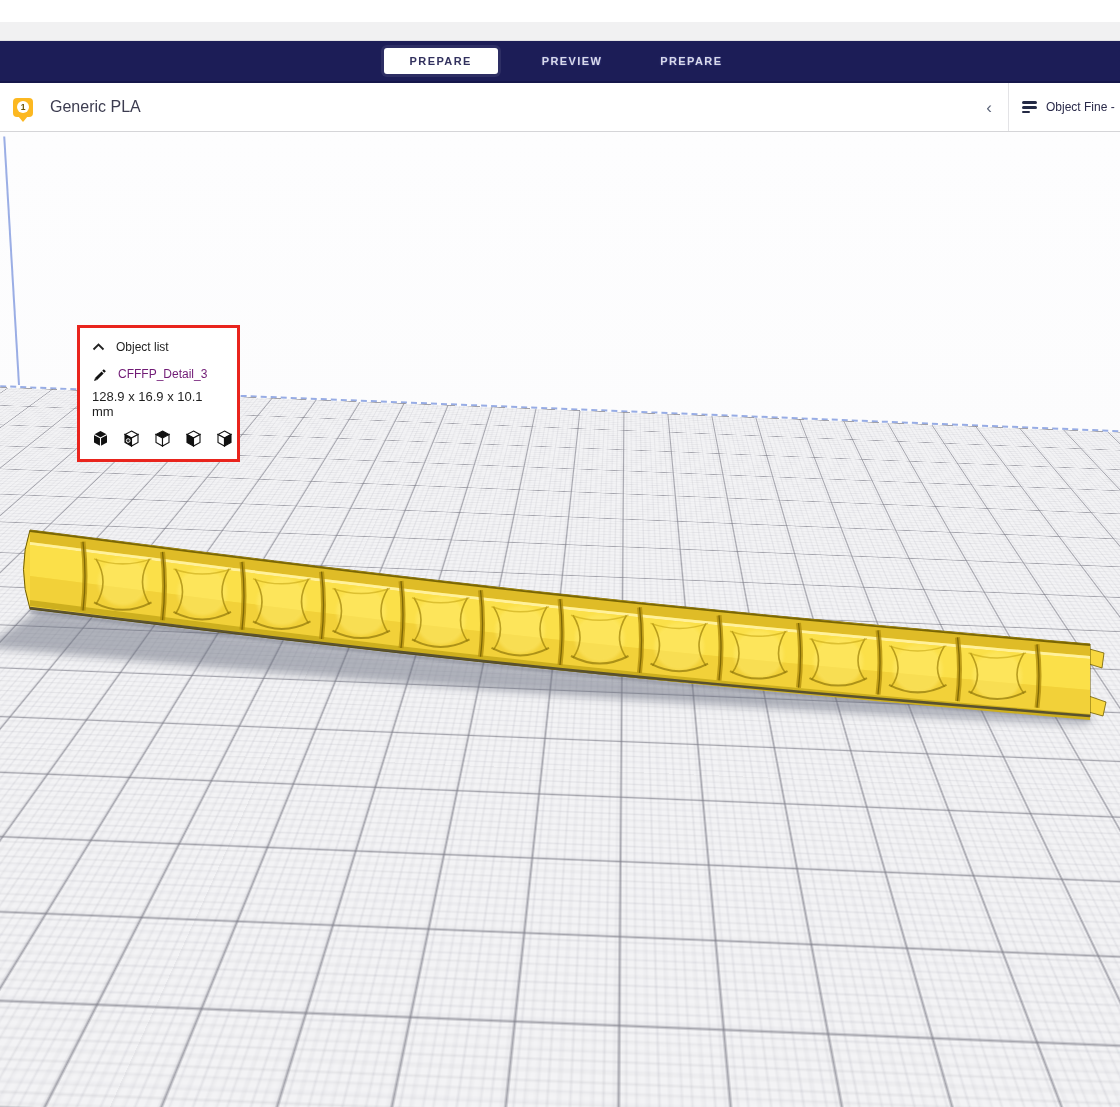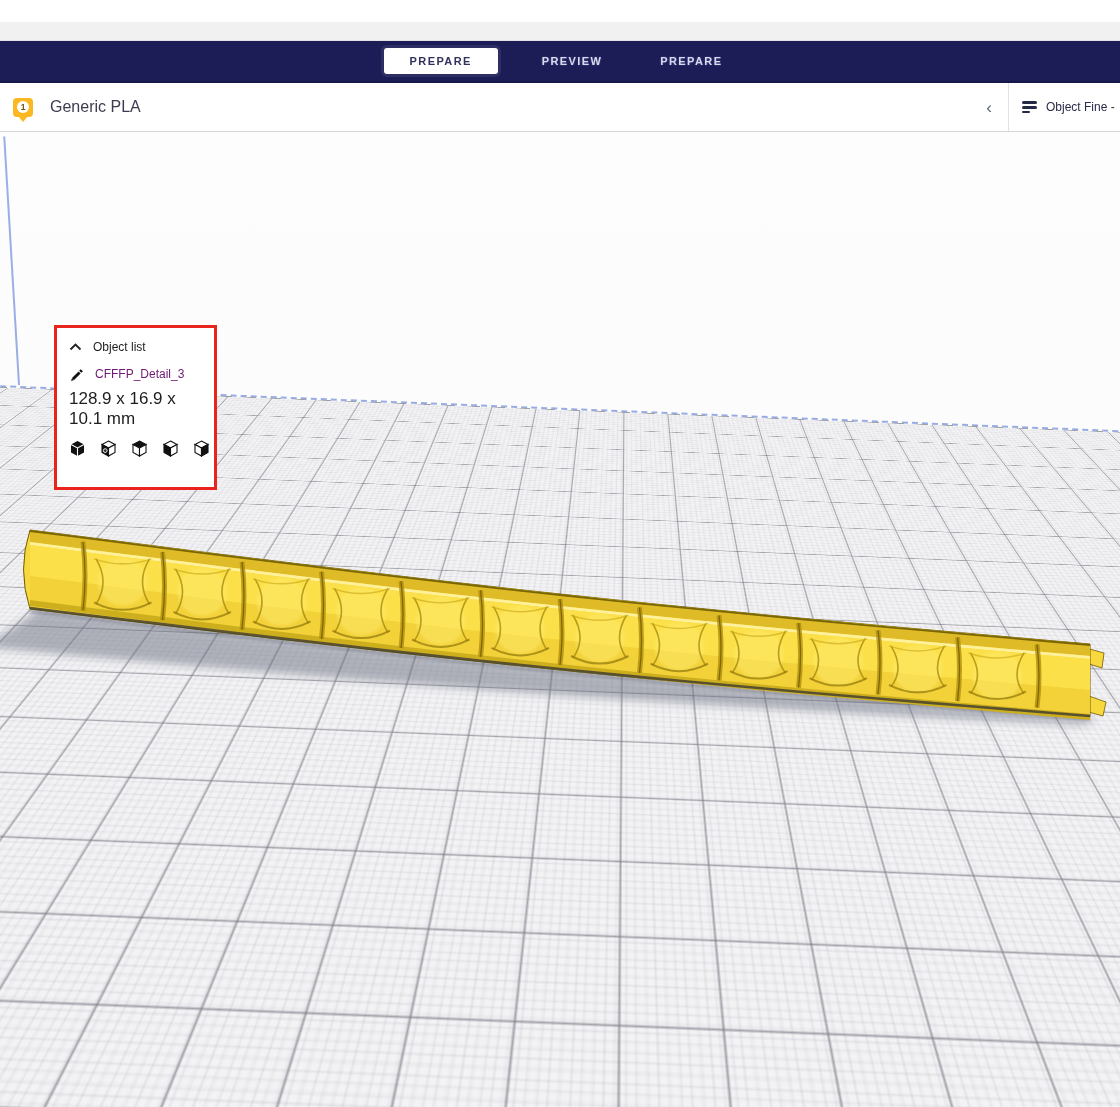--- a/index.html
+++ b/index.html
@@ -53,26 +53,26 @@
            linear-gradient(to bottom, rgba(150,150,162,.16) 1px, transparent 1px);
          background-size:44px 44px,44px 44px,4.4px 4.4px,4.4px 4.4px;
          transform:perspective(1050px) rotateX(67deg);transform-origin:46% 0;}
   .plate-edge{position:absolute;left:0;top:-2px;width:1500px;height:0;
               border-top:2px dashed rgba(108,138,218,.7);}
   .volume-left-line{position:absolute;left:18px;top:4px;width:2px;height:249px;
               background:rgba(122,147,220,.75);transform:rotate(-3.4deg);transform-origin:bottom center;}
   #model-svg{position:absolute;left:0;top:0;}
 
   
-  .object-panel{position:absolute;left:54px;top:193px;width:157px;background:#ffffff;
-                border:3px solid #e9241d;padding:6px 0 28px 0;}
+  .object-panel{position:absolute;left:77px;top:193px;width:157px;background:#ffffff;
+                border:3px solid #e9241d;padding:6px 0 10px 0;}
   .op-row{display:flex;align-items:center;gap:11px;padding:6px 12px;}
   .op-title{font-size:12px;color:#1e1e1e;}
   .op-name{font-size:12px;color:#701a75;}
-  .op-dims{font-size:17px;color:#1e1e1e;padding:2px 12px 4px 12px;}
+  .op-dims{font-size:13px;color:#1e1e1e;padding:2px 12px 4px 12px;}
   .op-views{display:flex;gap:14px;padding:7px 12px 2px 12px;}
   .view-btn{cursor:pointer;display:flex;}
 </style>
 </head>
 <body>
 
 <div class="app">
 
   <div class="titlebar-spacer"></div>
   <div class="win-strip"></div>

